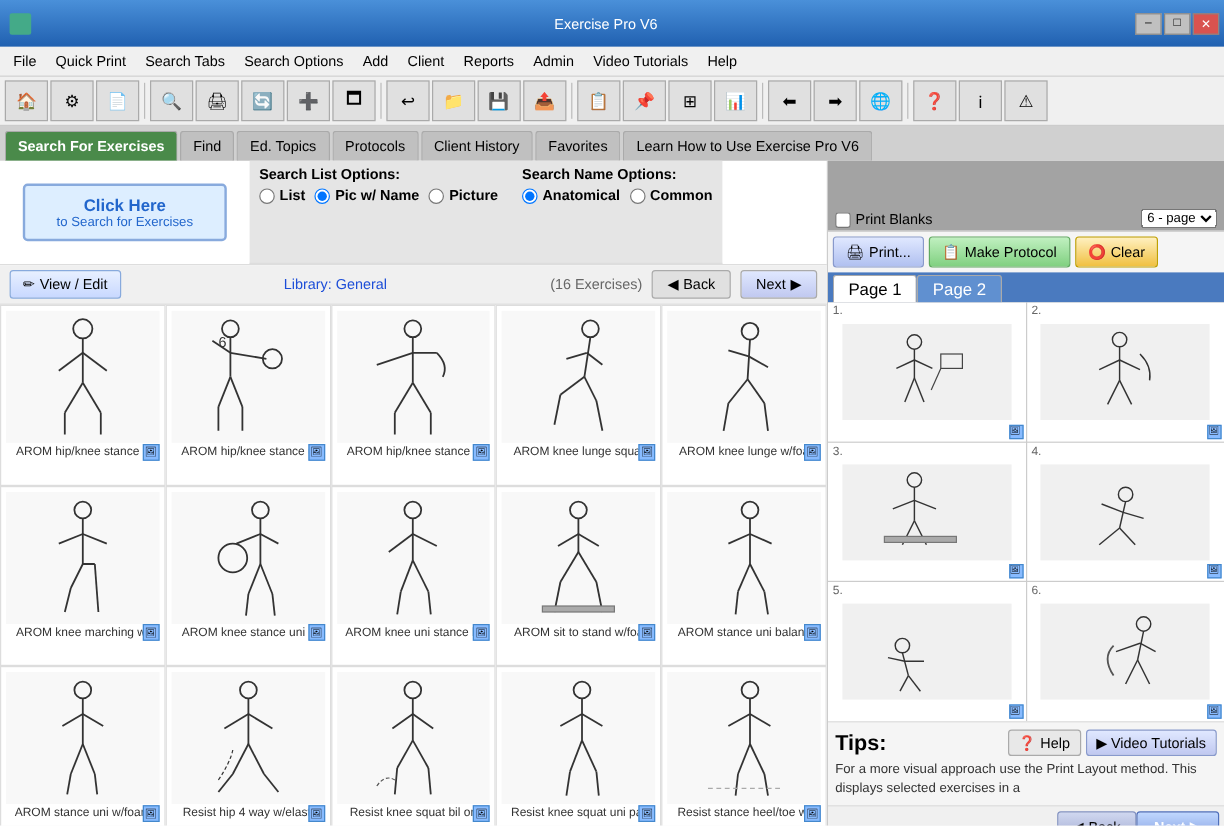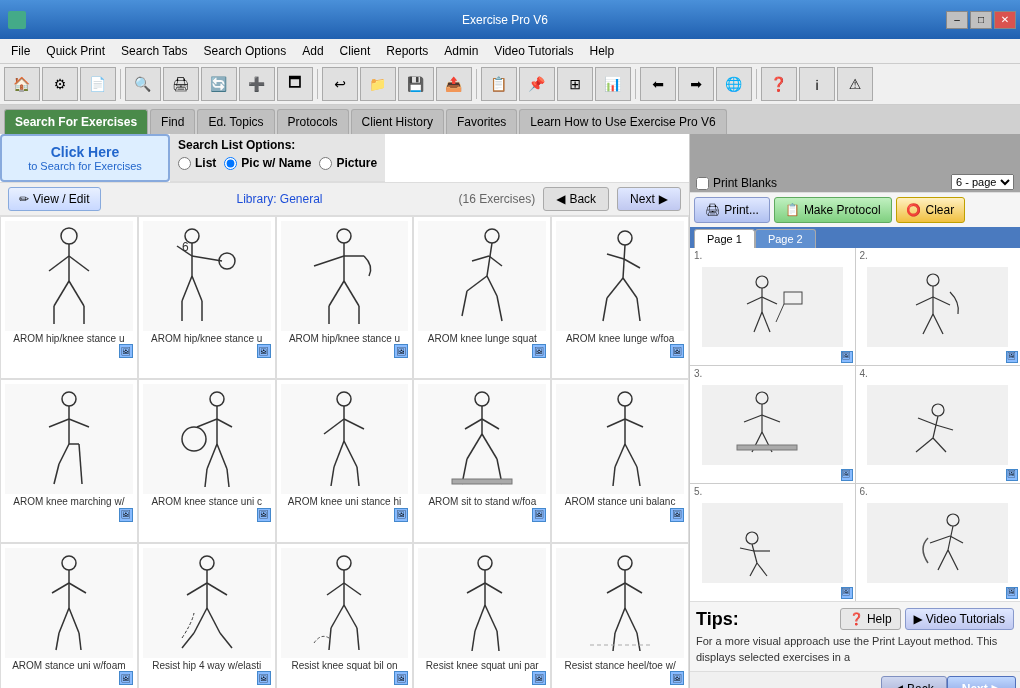--- a/index.html
+++ b/index.html
@@ -91,21 +91,21 @@
       background: white;
     }
 
     
     .click-here-box {
       width: 170px;
       background: #ddeeff;
       border: 2px solid #88aadd;
       border-radius: 4px;
       padding: 8px;
-      margin: 0;
+      margin: 19px;
       text-align: center;
       cursor: pointer;
     }
     .click-here-box .main-text { font-size: 14px; font-weight: bold; color: #2266cc; }
     .click-here-box .sub-text { font-size: 11px; color: #2266cc; }
 
     
     .search-options-bar {
       display: flex;
       align-items: flex-start;
@@ -244,21 +244,21 @@
       display: flex;
       background: #4a7abf;
       padding: 2px 4px 0;
     }
     .page-tab {
       padding: 3px 12px;
       cursor: pointer;
       border: 1px solid #aaa;
       border-bottom: none;
       border-radius: 3px 3px 0 0;
-      font-size: 11px;
+      font-size: 14px;
     }
     .page-tab.active { background: white; color: black; }
     .page-tab.inactive { background: #6090d0; color: white; }
 
     
     .preview-grid {
       display: grid;
       grid-template-columns: 1fr 1fr;
       gap: 1px;
       background: #ccc;
@@ -447,20 +447,33 @@
             <label>
                 <input type="radio" name="listopt" value="picname" checked="" style=""> 
                 <span>Pic w/ Name</span>
               </label>
             <label>
                 <input type="radio" name="listopt" value="picture" style=""> 
                 <span>Picture</span>
               </label>
           </div>
         </div>
+        <div class="search-options-section">
+          <label>Search Name Options:</label>
+          <div class="radio-group">
+            <label>
+                <input type="radio" name="nameopt" value="anatomical" checked="" style=""> 
+                <span>Anatomical</span>
+              </label>
+            <label>
+                <input type="radio" name="nameopt" value="common" style=""> 
+                <span>Common</span>
+              </label>
+          </div>
+        </div>
       </div>
     </div>
 
     <div class="exercise-header">
       <button class="view-edit-btn">
         <span>✏</span>
         <span>View / Edit</span>
       </button>
       <span class="library-label">Library: General</span>
       <span class="exercises-count">(16 Exercises)</span>

